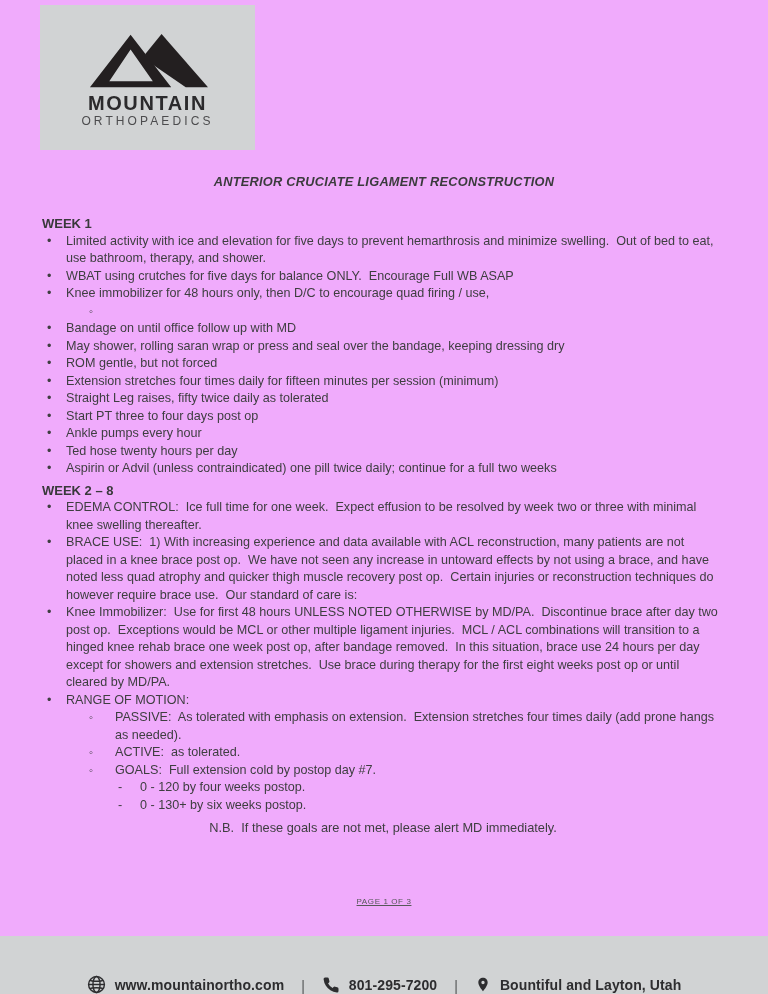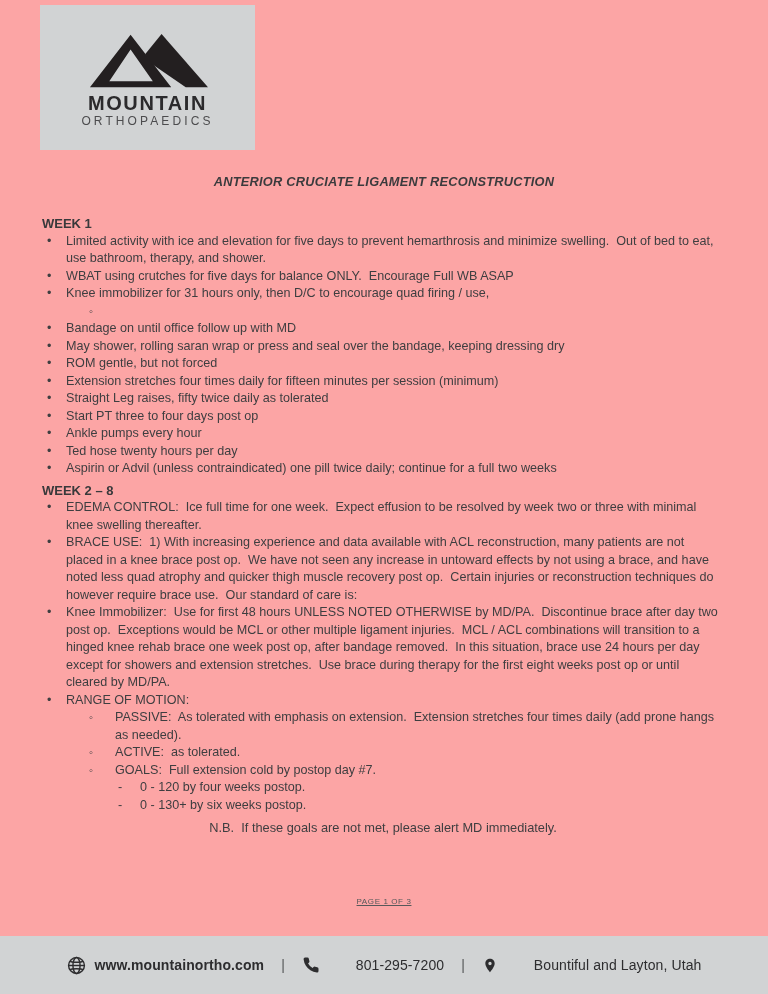--- a/index.html
+++ b/index.html
@@ -1,19 +1,19 @@
 <!DOCTYPE html>
 <html style="--panel: #d1d3d4; --text: #3e3e40;"><head>
 <meta charset="utf-8">
 <style>
   html,body{margin:0;padding:0;background:#ffffff;}
   .page{
     position:relative;
     width:768px;height:994px;
-    background:#fca5a5;
+    background:#f0abfc;
     font-family:"Liberation Sans", sans-serif;
     color:var(--text,#3e3e40);
     overflow:hidden;
   }
   
   .logo-box{
     position:absolute;left:40px;top:5px;width:215px;height:145px;
     background:var(--panel,#d1d3d4);
     display:flex;flex-direction:column;align-items:center;justify-content:flex-start;
   }
@@ -53,26 +53,26 @@
     white-space:pre-wrap;
   }
   .page-label{
     position:absolute;top:897px;left:0;width:768px;text-align:center;
     font-size:8px;letter-spacing:0.6px;color:#57585a;font-weight:500;text-decoration:underline;
   }
   
   .footer-bar{
     position:absolute;left:0;bottom:0;width:768px;height:58px;
     background:var(--panel,#d1d3d4);
-    display:flex;align-items:center;justify-content:center;
+    display:flex;align-items:flex-end;justify-content:center;
     gap:17px;
   }
   .footer-item{display:flex;align-items:center;gap:9px;color:#2d2d2f;}
   .footer-item .label{font-size:14px;font-weight:600;letter-spacing:0.1px;}
-  .footer-item.phone .label,.footer-item.loc .label{font-weight:400;margin-left:27px;}
+  .footer-item.phone .label,.footer-item.loc .label{font-weight:700;}
   .footer-sep{font-size:14px;color:#555658;font-weight:400;}
   .f-icon{display:block;}
 </style>
 </head>
 <body>
 
 <div class="page">
 
   <div class="logo-box">
     <svg viewBox="0 0 132 62">
@@ -94,21 +94,21 @@
           <div class="li lvl1">
             <span class="marker">•</span>
             <span class="txt">Limited activity with ice and elevation for five days to prevent hemarthrosis and minimize swelling.  Out of bed to eat, use bathroom, therapy, and shower.</span>
           </div>
           <div class="li lvl1">
             <span class="marker">•</span>
             <span class="txt">WBAT using crutches for five days for balance ONLY.  Encourage Full WB ASAP</span>
           </div>
           <div class="li lvl1">
             <span class="marker">•</span>
-            <span class="txt">Knee immobilizer for 31 hours only, then D/C to encourage quad firing / use,</span>
+            <span class="txt">Knee immobilizer for 48 hours only, then D/C to encourage quad firing / use,</span>
           </div>
           <div class="li lvl2">
             <span class="marker">◦</span>
           </div>
           <div class="li lvl1">
             <span class="marker">•</span>
             <span class="txt">Bandage on until office follow up with MD</span>
           </div>
           <div class="li lvl1">
             <span class="marker">•</span>

